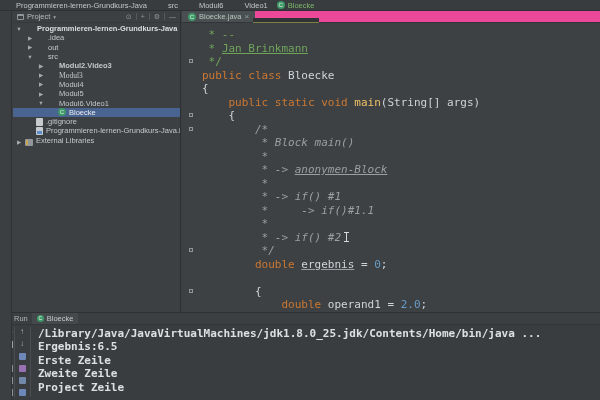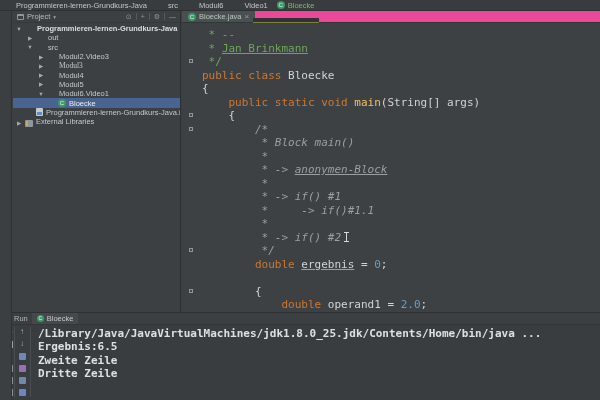--- a/index.html
+++ b/index.html
@@ -159,29 +159,34 @@
         </span>
     </div>
     <div class="tree" id="tree">
         <div class="trow" style="padding-left: 3px;">
           <span class="arrow">▼</span>
           <span class="ic ic-folder-project"></span>
           <span class="lbl bold">Programmieren-lernen-Grundkurs-Java</span>
         </div>
         <div class="trow" style="padding-left: 14px;">
           <span class="arrow">▶</span>
+          <span class="ic ic-folder"></span>
+          <span class="lbl">.idea</span>
+        </div>
+        <div class="trow" style="padding-left: 14px;">
+          <span class="arrow">▶</span>
           <span class="ic ic-folder-excluded"></span>
           <span class="lbl">out</span>
         </div>
         <div class="trow" style="padding-left: 14px;">
           <span class="arrow">▼</span>
           <span class="ic ic-folder-source"></span>
           <span class="lbl">src</span>
         </div>
-        <div class="trow" style="padding-left: 25px;">
+        <div class="trow" style="padding-left: 25px; font-weight: bold;">
           <span class="arrow">▶</span>
           <span class="ic ic-package"></span>
           <span class="lbl">Modul2.Video3</span>
         </div>
         <div class="trow" style="padding-left: 25px; font-family: Liberation Serif, serif;">
           <span class="arrow">▶</span>
           <span class="ic ic-package"></span>
           <span class="lbl">Modul3</span>
         </div>
         <div class="trow" style="padding-left: 25px;">
@@ -196,20 +201,25 @@
         </div>
         <div class="trow" style="padding-left: 25px;">
           <span class="arrow">▼</span>
           <span class="ic ic-package"></span>
           <span class="lbl">Modul6.Video1</span>
         </div>
         <div class="trow sel" style="padding-left: 36px;">
           <span class="arrow"></span>
           <span class="ic ic-class"></span>
           <span class="lbl">Bloecke</span>
+        </div>
+        <div class="trow" style="padding-left: 14px;">
+          <span class="arrow"></span>
+          <span class="ic ic-file"></span>
+          <span class="lbl">.gitignore</span>
         </div>
         <div class="trow" style="padding-left: 14px;">
           <span class="arrow"></span>
           <span class="ic ic-file-iml"></span>
           <span class="lbl">Programmieren-lernen-Grundkurs-Java.iml</span>
         </div>
         <div class="trow" style="padding-left: 3px; align-items: flex-end;">
           <span class="arrow">▶</span>
           <span class="ic ic-library"></span>
           <span class="lbl">External Libraries</span>
@@ -277,16 +287,16 @@
           <span class="ri-sq-purple"></span>
         </div>
         <div class="run-ic">
           <span class="ri-sq-steel"></span>
         </div>
         <div class="run-ic">
           <span class="ri-sq-blue"></span>
         </div>
       </div>
     <div class="rsep2"></div>
-    <div class="output" id="out"><div class="oline">/Library/Java/JavaVirtualMachines/jdk1.8.0_25.jdk/Contents/Home/bin/java ...</div><div class="oline">Ergebnis:6.5</div><div class="oline">Zweite Zeile</div><div class="oline">Dritte Zeile</div></div>
+    <div class="output" id="out"><div class="oline">/Library/Java/JavaVirtualMachines/jdk1.8.0_25.jdk/Contents/Home/bin/java ...</div><div class="oline">Ergebnis:6.5</div><div class="oline">Erste Zeile</div><div class="oline">Zweite Zeile</div><div class="oline">Project Zeile</div></div>
   </div>
 
 </div>
 
 </body></html>

